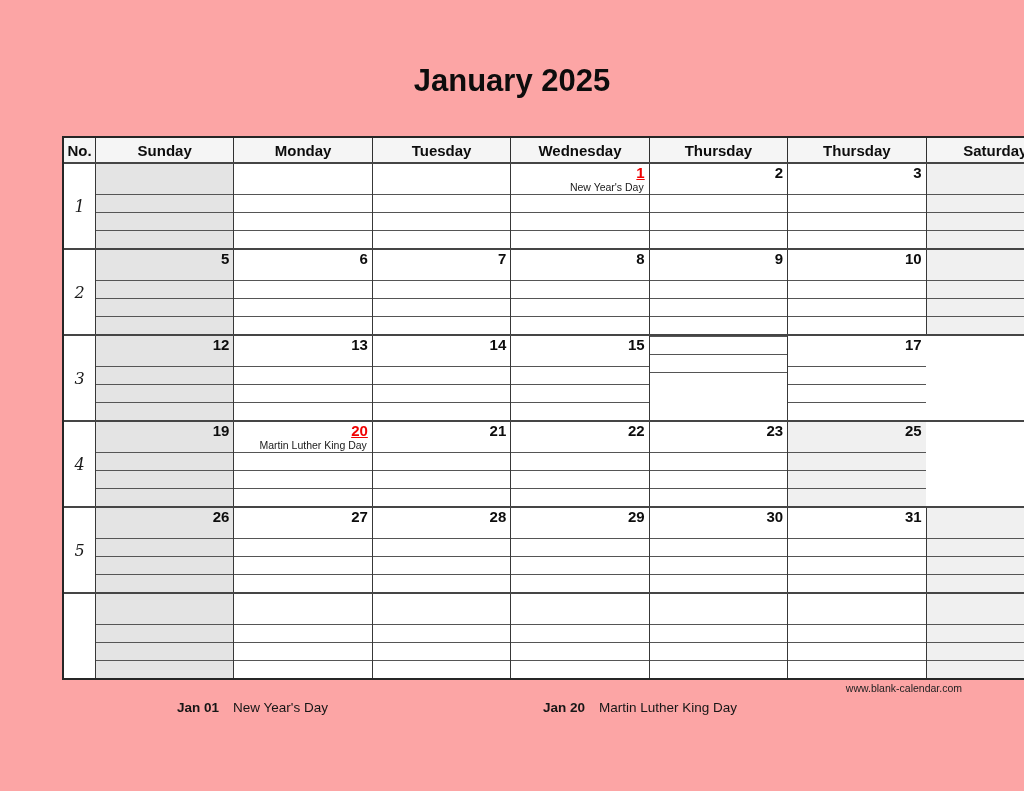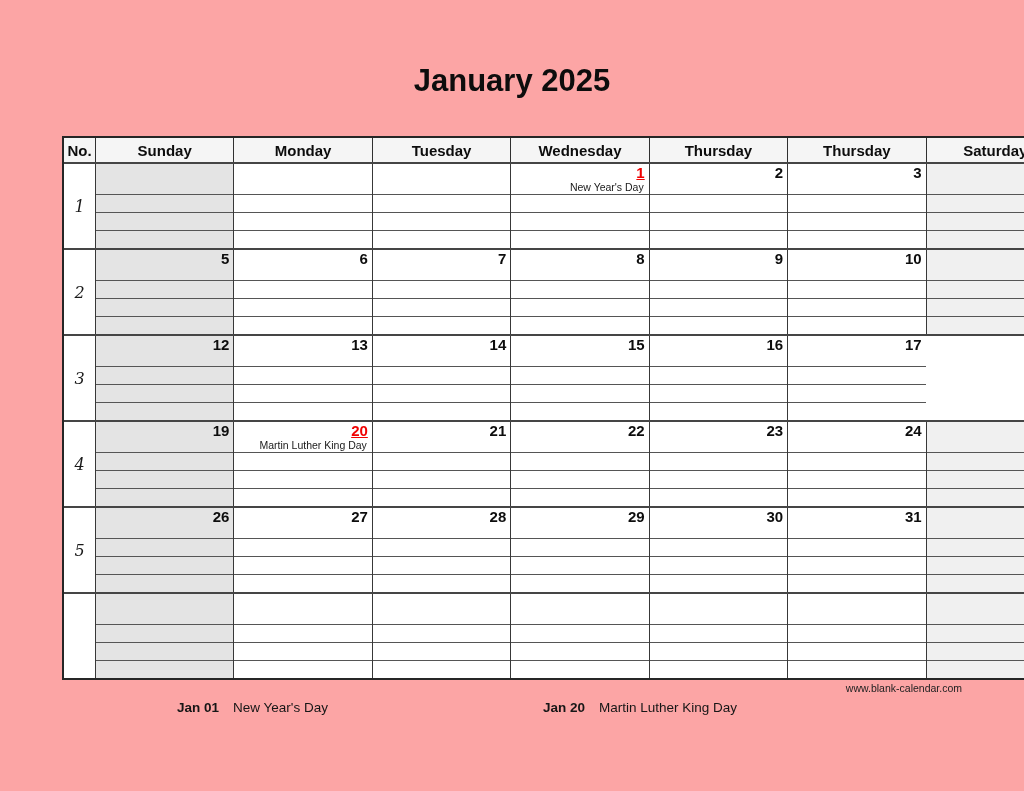--- a/index.html
+++ b/index.html
@@ -199,23 +199,20 @@
           </div>
           <div class="day-col">
             <div class="big-cell">
               <span class="day-num">15</span>
             </div>
             <div class="sub-cell"></div>
             <div class="sub-cell"></div>
             <div class="sub-cell"></div>
           </div>
           <div class="day-col">
-            <div class="big-cell">
-              <span class="day-num">16</span>
-            </div>
             <div class="sub-cell"></div>
             <div class="sub-cell"></div>
             <div class="sub-cell"></div>
           </div>
           <div class="day-col">
             <div class="big-cell">
               <span class="day-num">17</span>
             </div>
             <div class="sub-cell"></div>
             <div class="sub-cell"></div>
@@ -253,28 +250,20 @@
             <div class="big-cell">
               <span class="day-num">22</span>
             </div>
             <div class="sub-cell"></div>
             <div class="sub-cell"></div>
             <div class="sub-cell"></div>
           </div>
           <div class="day-col">
             <div class="big-cell">
               <span class="day-num">23</span>
-            </div>
-            <div class="sub-cell"></div>
-            <div class="sub-cell"></div>
-            <div class="sub-cell"></div>
-          </div>
-          <div class="day-col">
-            <div class="big-cell">
-              <span class="day-num">24</span>
             </div>
             <div class="sub-cell"></div>
             <div class="sub-cell"></div>
             <div class="sub-cell"></div>
           </div>
           <div class="day-col sat">
             <div class="big-cell">
               <span class="day-num">25</span>
             </div>
             <div class="sub-cell"></div>

